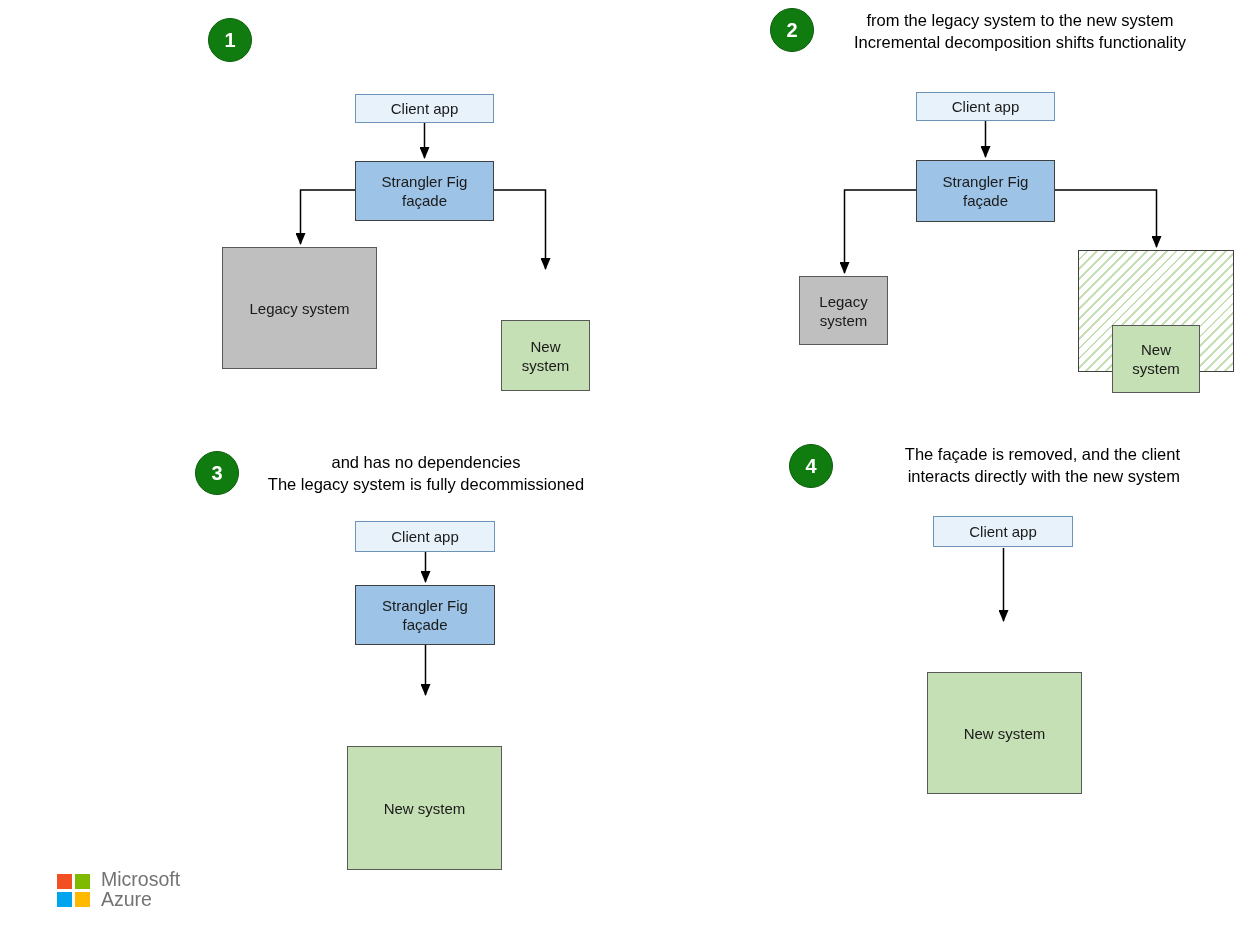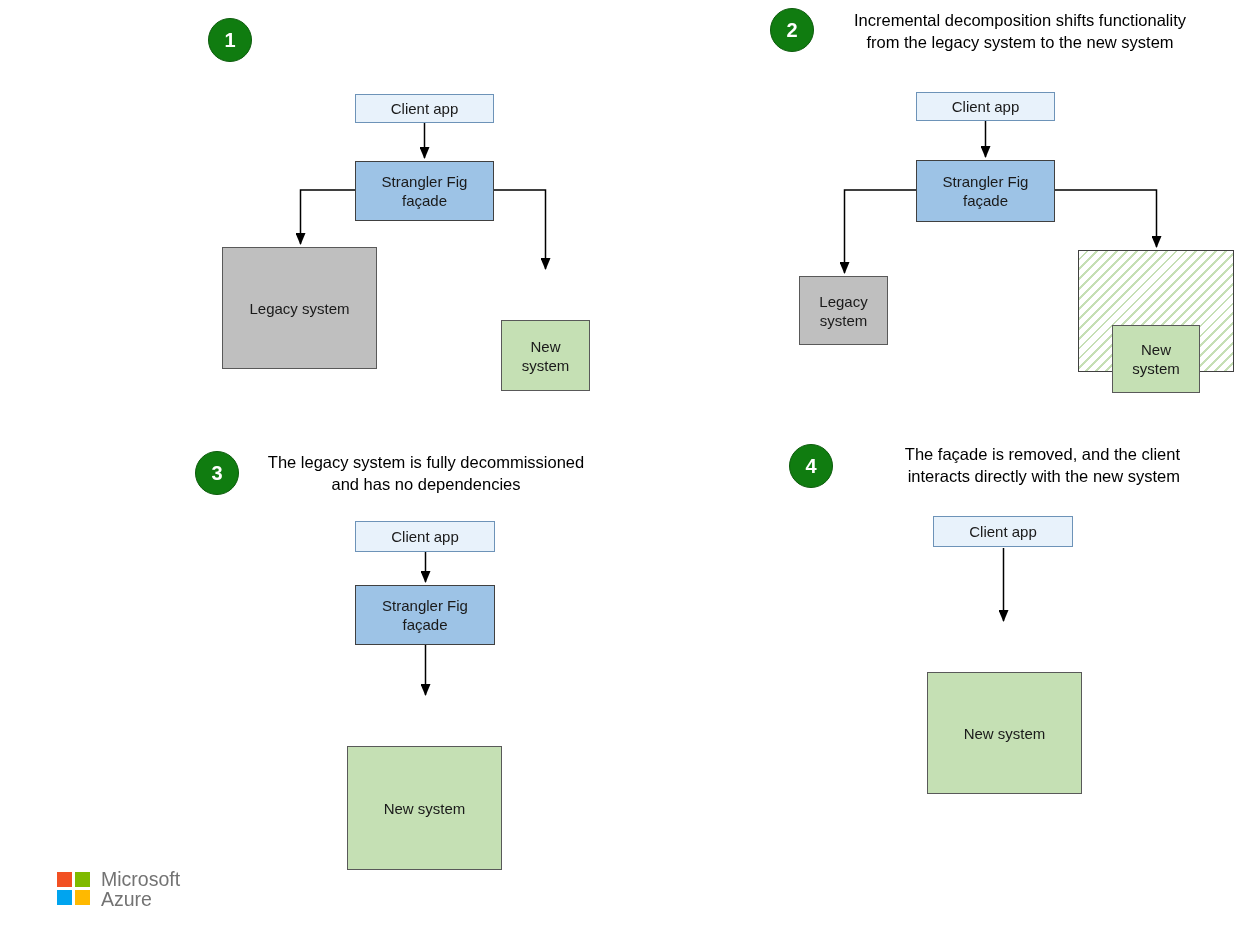--- a/index.html
+++ b/index.html
@@ -54,21 +54,21 @@
   #p3-facade{left:355px;top:585px;width:140px;height:60px;}
   #p3-new{left:347px;top:698px;width:155px;height:124px;}
   
   #b4{left:789px;top:444px;} #c4{left:850px;top:444px;width:330px;}
   #p4-client{left:933px;top:516px;width:140px;height:31px;}
   #p4-new{left:927px;top:624px;width:155px;height:122px;}
   
   #arrows{position:absolute;left:0;top:0;pointer-events:none;}
   #arrows line,#arrows polyline{stroke:var(--arrow);stroke-width:1.5;fill:none;}
   
-  .logo{position:absolute;left:57px;top:869px;display:flex;align-items:flex-start;}
+  .logo{position:absolute;left:57px;top:869px;display:flex;align-items:center;}
   .logo-grid{display:grid;grid-template-columns:15px 15px;grid-template-rows:15px 15px;gap:3px;margin-top:3px;}
   .sq{width:15px;height:15px;}
   .sq-red{background:var(--ms-red);} .sq-green{background:var(--ms-green);}
   .sq-blue{background:var(--ms-blue);} .sq-yellow{background:var(--ms-yellow);}
   .logo-text{margin-left:11px;color:var(--logo-text);font-size:19.5px;line-height:20px;font-weight:500;}
 </style>
 </head>
 <body>
 
 <div class="canvas">
@@ -86,43 +86,43 @@
     <span>Legacy system</span>
   </div>
   <div class="node newsys" id="p1-new">
     <span>New system</span>
   </div>
 
   <div class="badge" id="b2">
     <span>2</span>
   </div>
   <div class="caption" id="c2">
+    <div>from the legacy system to the new system</div>
     <div>Incremental decomposition shifts functionality</div>
-    <div>from the legacy system to the new system</div>
   </div>
   <div class="node client" id="p2-client">
     <span>Client app</span>
   </div>
   <div class="node facade" id="p2-facade">
     <span>Strangler Fig façade</span>
   </div>
   <div class="node legacy" id="p2-legacy">
     <span>Legacy system</span>
   </div>
   <div class="hatch" id="p2-hatch"></div>
   <div class="node newsys" id="p2-new">
     <span>New system</span>
   </div>
 
   <div class="badge" id="b3">
     <span>3</span>
   </div>
   <div class="caption" id="c3">
+    <div>and has no dependencies</div>
     <div>The legacy system is fully decommissioned</div>
-    <div>and has no dependencies</div>
   </div>
   <div class="node client" id="p3-client">
     <span>Client app</span>
   </div>
   <div class="node facade" id="p3-facade">
     <span>Strangler Fig façade</span>
   </div>
   <div class="node newsys" id="p3-new">
     <span>New system</span>
   </div>

